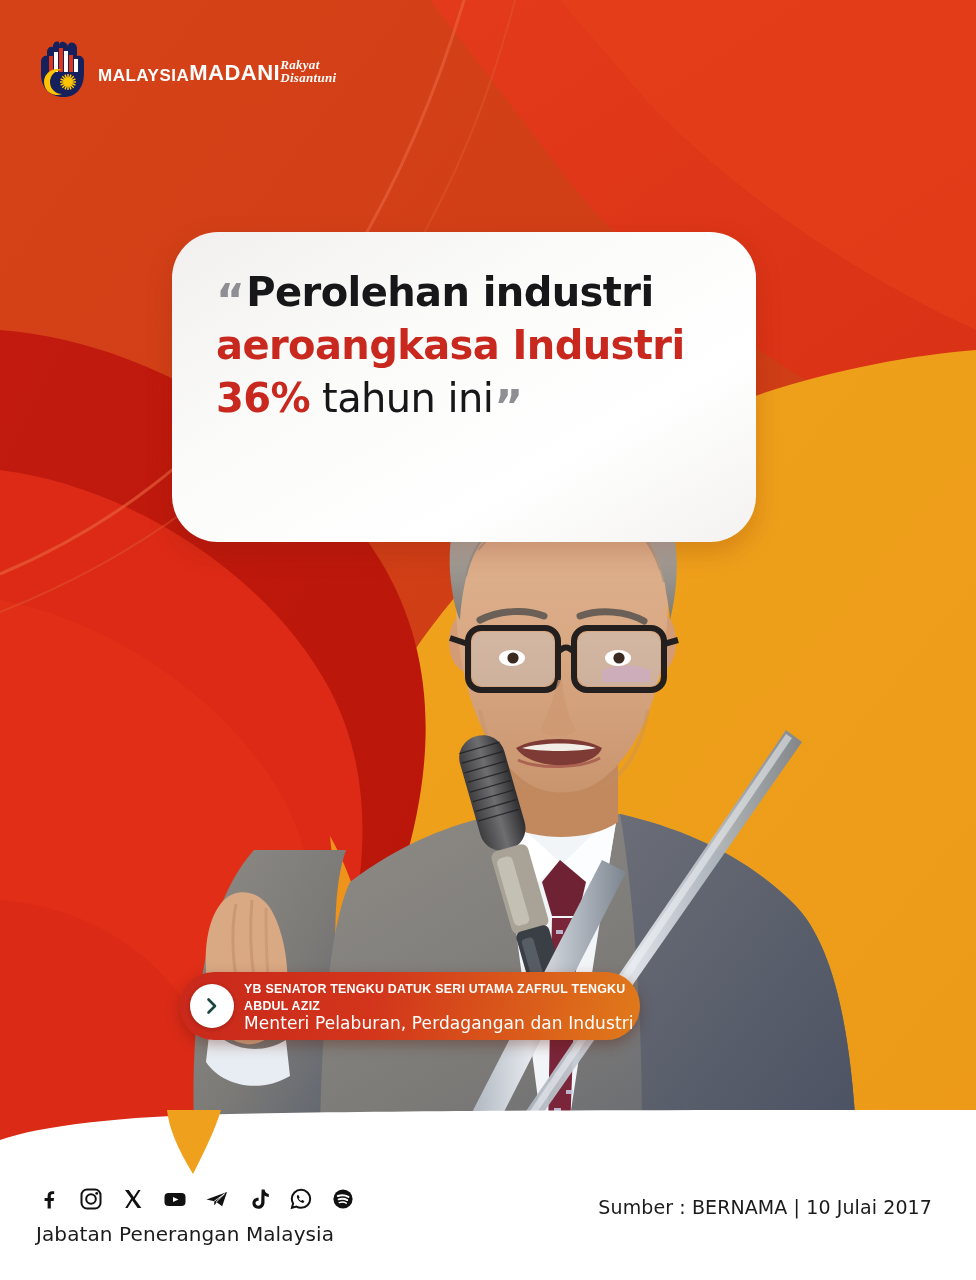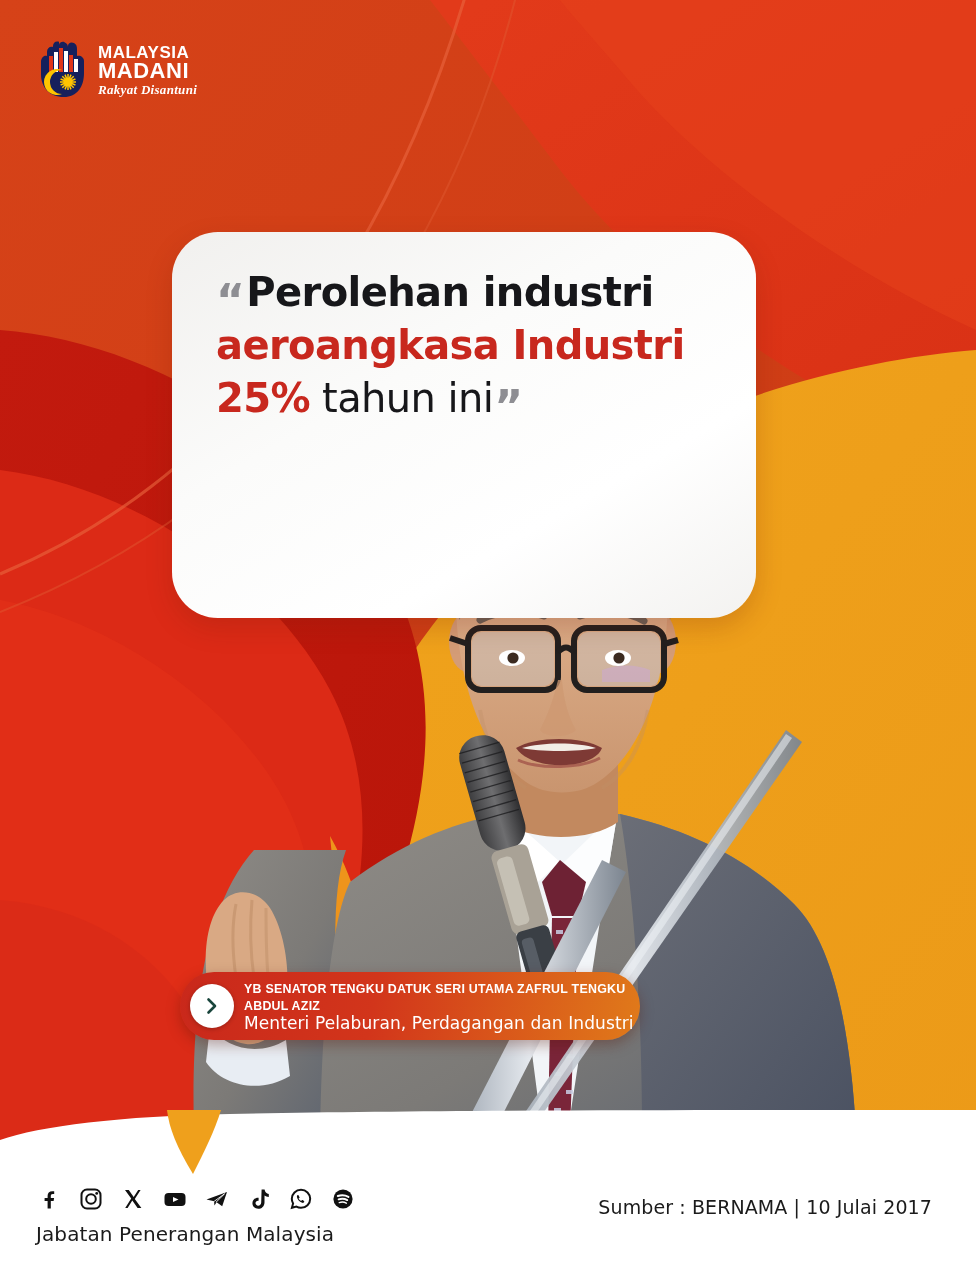--- a/index.html
+++ b/index.html
@@ -17,22 +17,22 @@
   .bg-svg{position:absolute;top:0;left:0;width:976px;height:1280px;display:block;}
 
   
   #logo{
     position:absolute;left:38px;top:38px;
     width:160px;height:62px;
     display:flex;align-items:center;gap:8px;
   }
   #logo .mark{width:52px;height:58px;flex:0 0 52px;}
   #logo .wordmark{
-    display:flex;flex-direction:column;justify-content:center;
-    line-height:1;padding-top:2px;
+    display:flex;flex-direction:row;justify-content:center;
+    line-height:1;padding-top:2px;align-items:flex-end;
   }
   #logo .wm-1,#logo .wm-2{
     color:#ffffff;font-weight:bold;letter-spacing:.5px;
     font-family:"Liberation Sans",sans-serif;
   }
   #logo .wm-1{font-size:17px;}
   #logo .wm-2{font-size:22px;margin-top:-1px;}
   #logo .wm-3{
     color:#ffffff;font-size:13px;font-style:italic;font-weight:bold;
     font-family:"Liberation Serif",serif;
@@ -42,21 +42,21 @@
   
   #photo{
     position:absolute;left:150px;top:430px;width:826px;height:725px;
     overflow:hidden;
   }
   #photo svg{position:absolute;left:0;top:0;width:826px;height:725px;}
 
   
   #quote-card{
     position:absolute;left:172px;top:232px;
-    width:584px;height:386px;
+    width:584px;height:310px;
     background:linear-gradient(150deg,#f1f0ee 0%,#fbfbfa 38%,#ffffff 70%,#f3f2f0 100%);
     border-radius:46px;
     box-shadow:0 10px 26px rgba(120,30,10,.22);
   }
   #quote-text{
     position:absolute;left:44px;top:34px;right:26px;
     font-size:40px;line-height:1.32;
     color:#17171a;
     font-family:"DejaVu Sans","Liberation Sans",sans-serif;
     letter-spacing:-.6px;
@@ -347,21 +347,21 @@
 
   <div id="quote-card">
     <div id="quote-text">
       <span class="ln">
         <span class="mk mk-open">“</span><span class="b">Perolehan industri</span>
       </span>
       <span class="ln">
         <span class="red">aeroangkasa Industri</span>
       </span>
       <span class="ln">
-        <span class="red">25%</span><span> tahun ini</span><span class="mk mk-close">”</span>
+        <span class="red">36%</span><span> tahun ini</span><span class="mk mk-close">”</span>
       </span>
     </div>
   </div>
 
   <div id="name-banner">
     <span id="name-arrow">
       <svg width="20" height="20" viewBox="0 0 20 20" aria-hidden="true">
         <path d="M6.5 3.5 L13 10 L6.5 16.5" fill="none" stroke="#19453C" stroke-width="2.6" stroke-linecap="round" stroke-linejoin="round"></path>
       </svg>
     </span>

